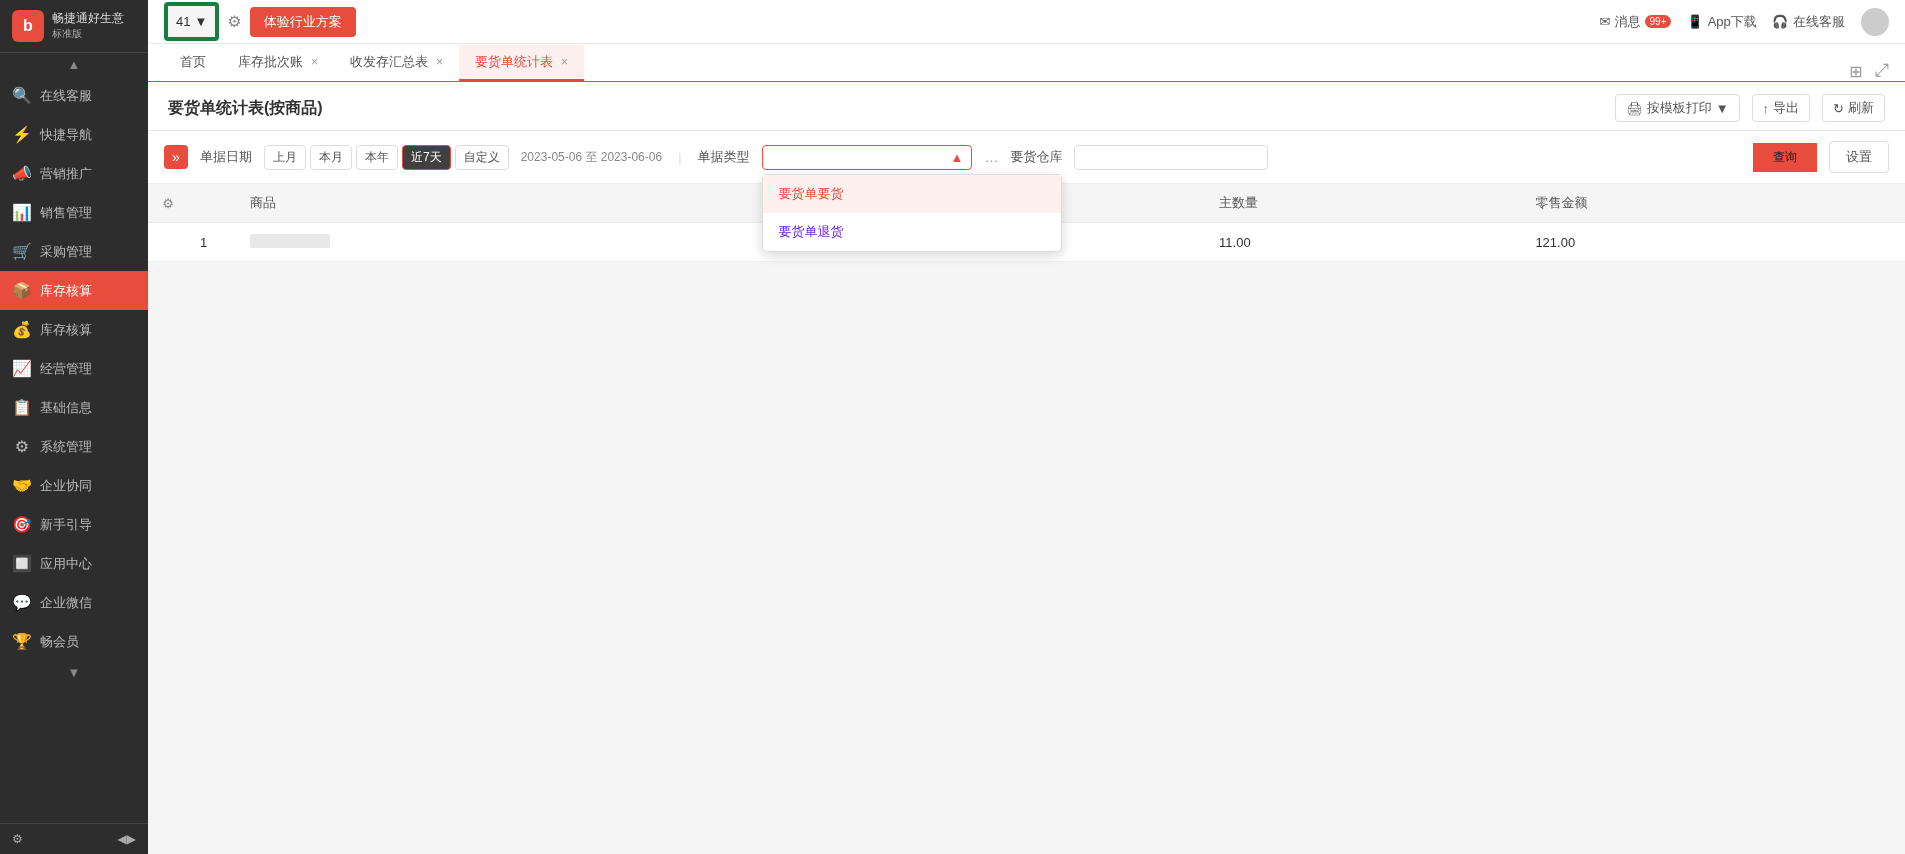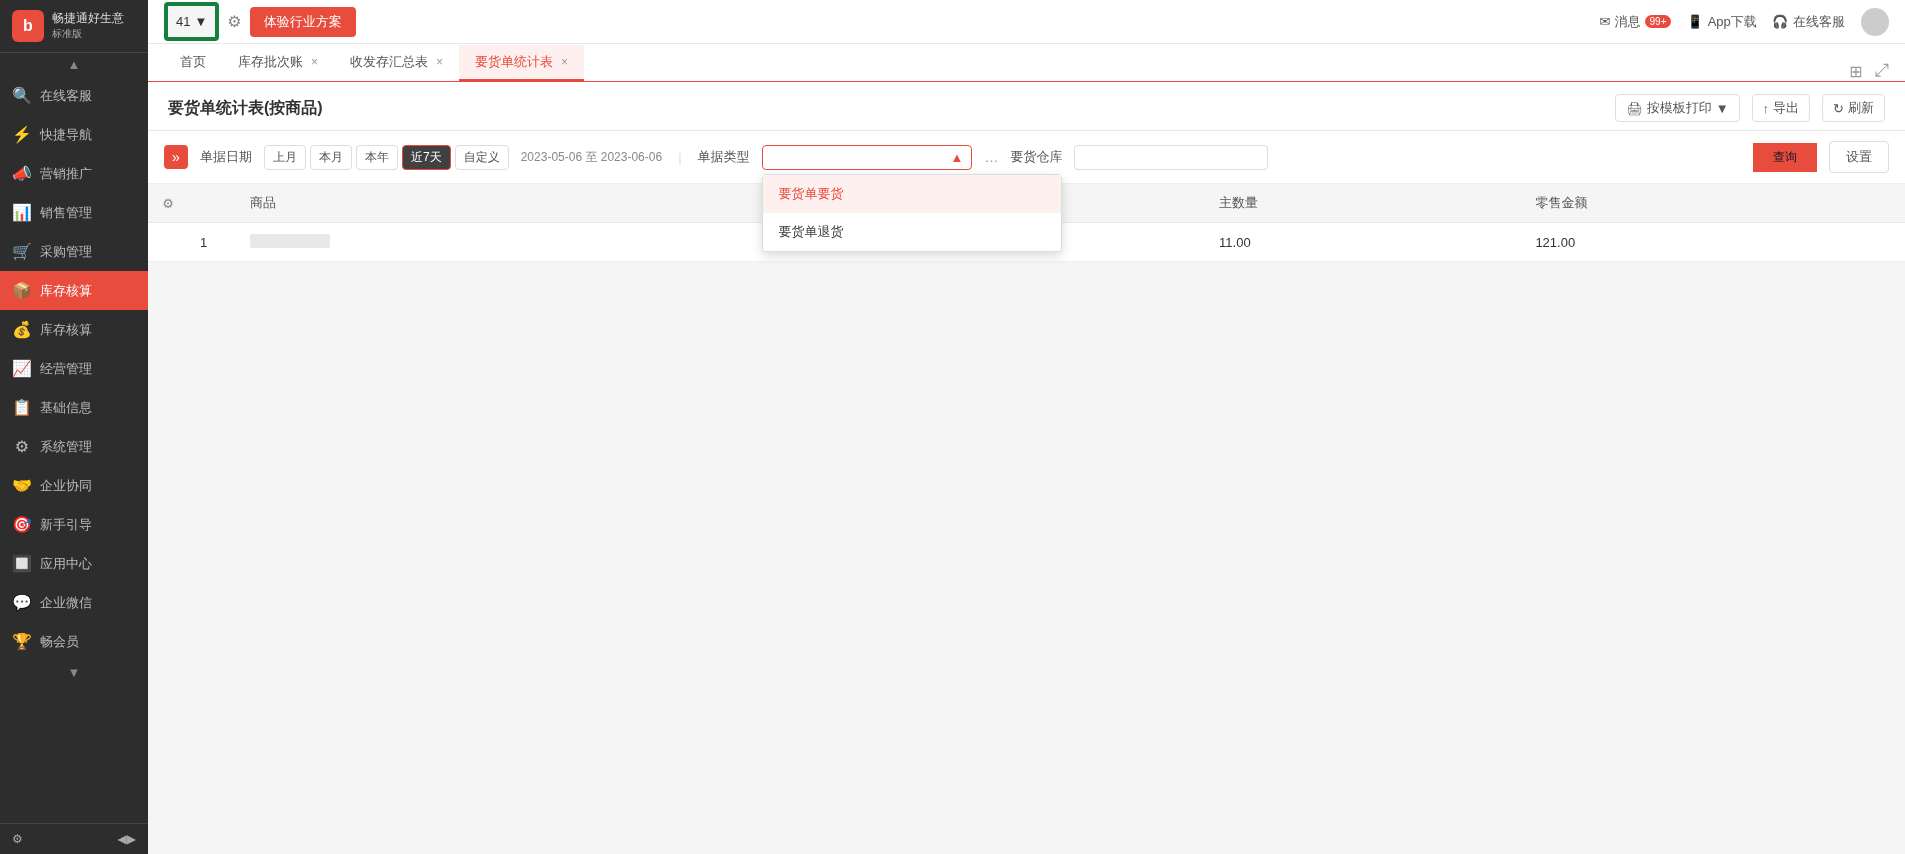--- a/index.html
+++ b/index.html
@@ -333,21 +333,21 @@
       border-radius: 4px;
       box-shadow: 0 4px 12px rgba(0,0,0,0.15);
       z-index: 1000;
       min-width: 300px;
       margin-top: 4px;
     }
     .dropdown-option {
       padding: 10px 16px;
       cursor: pointer;
       font-size: 13px;
-      color: #404040;
+      color: #6d28d9;
     }
     .dropdown-option.selected {
       background: #fff0f0;
       color: #e74c3c;
     }
 
     
     .table-container {
       background: #fff;
       margin: 0;

